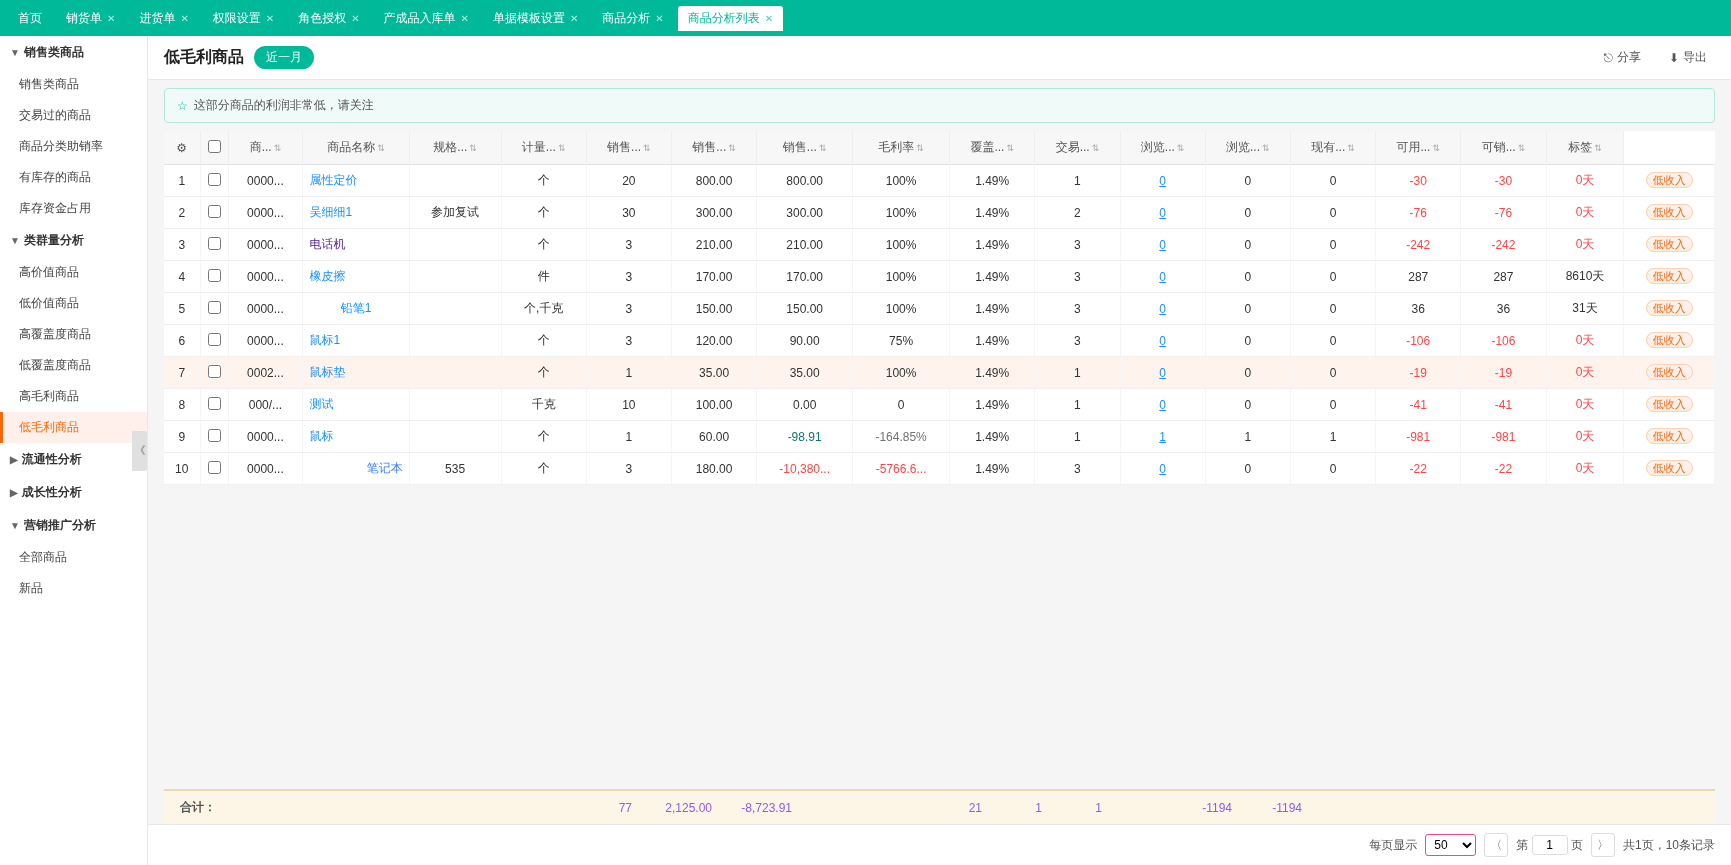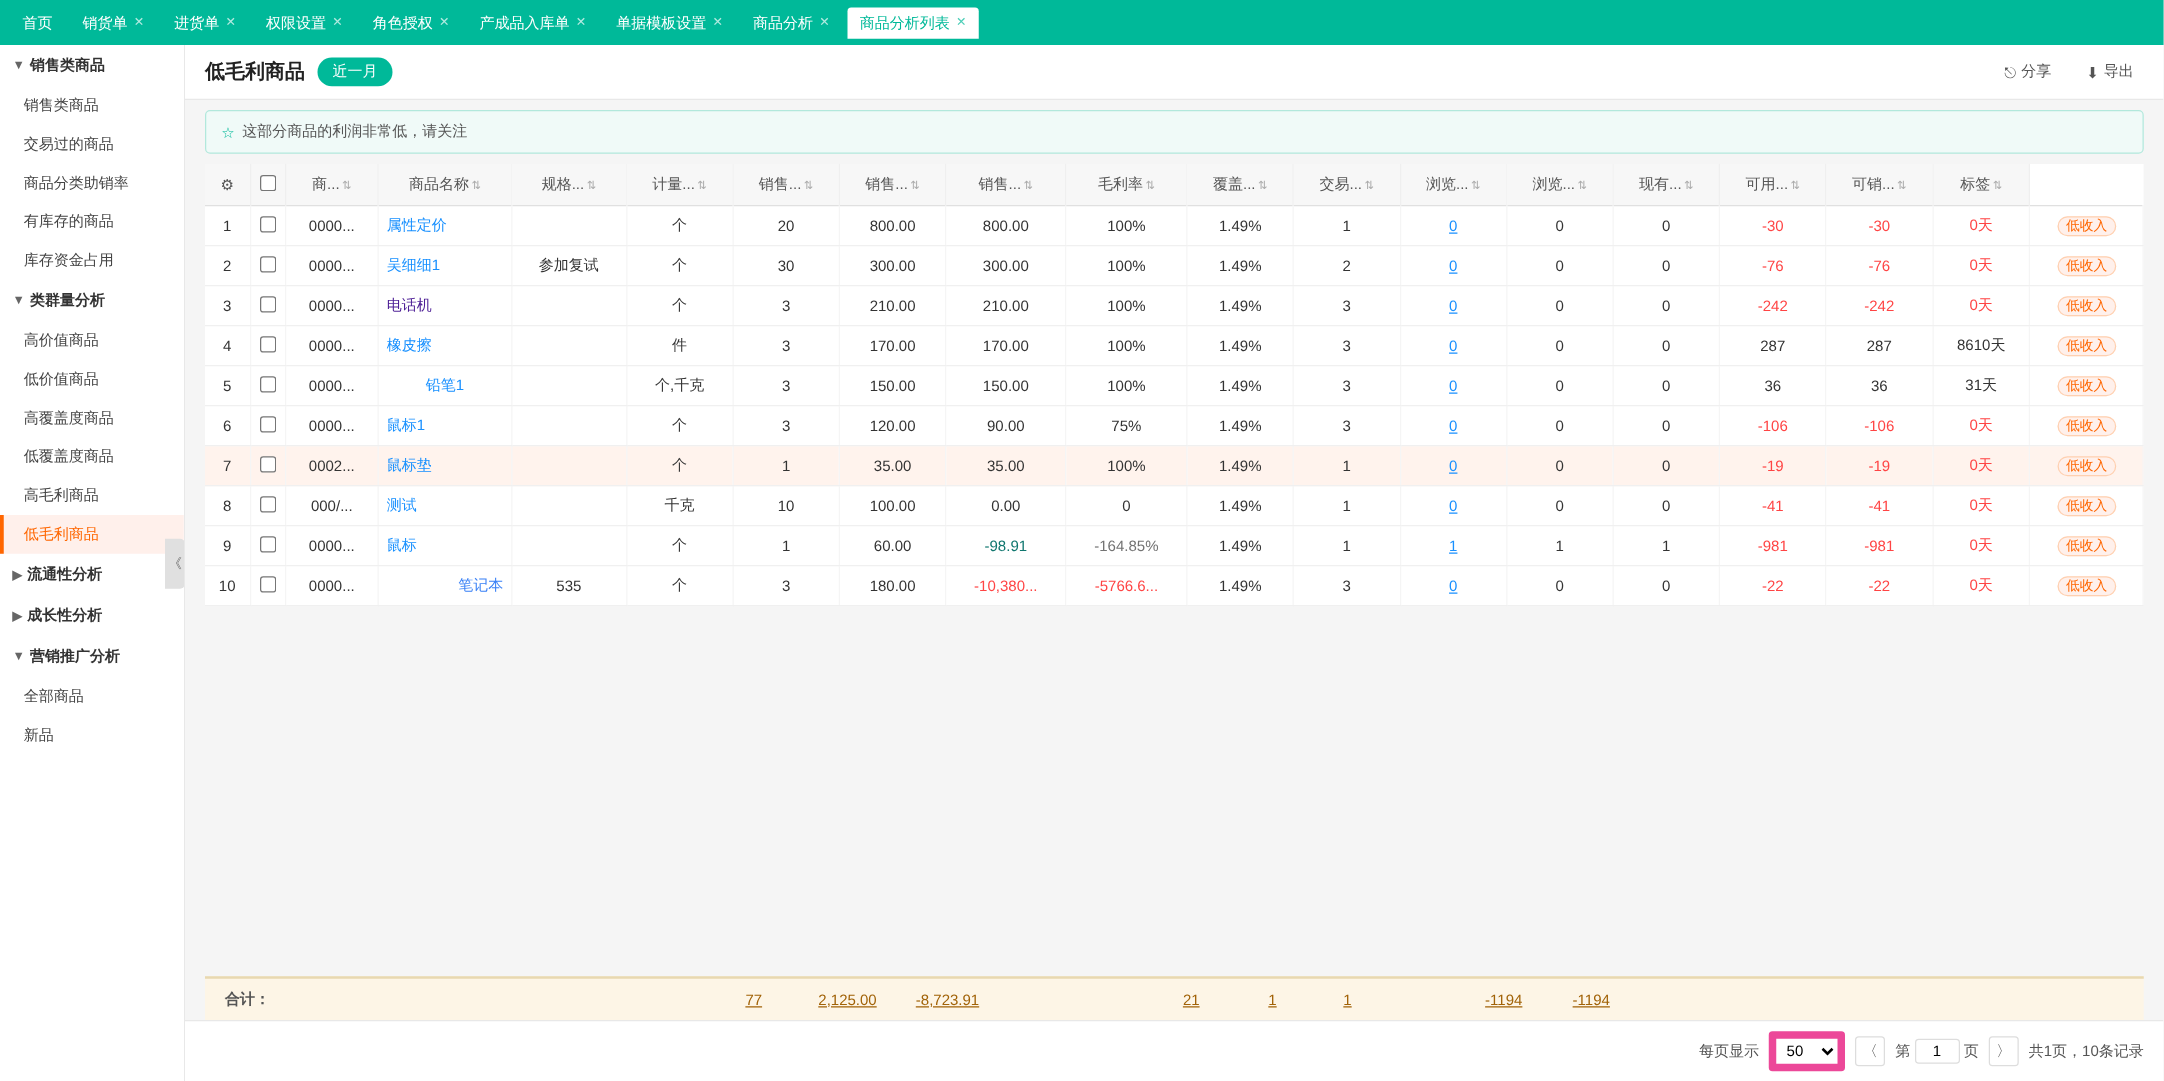--- a/index.html
+++ b/index.html
@@ -191,39 +191,38 @@
       gap: 16px;
       margin: 0 16px;
     }
     .footer-label { color: #555; font-weight: bold; min-width: 40px; }
     .footer-values {
       display: flex;
       gap: 0;
       flex: 1;
     }
     .footer-cell {
-      text-align: center;
+      text-align: right;
       padding: 0 6px;
-      color: #a16207;
-      text-decoration: underline;
+      color: #8b5cf6;
     }
 
     
     .pagination-bar {
       display: flex;
       align-items: center;
       justify-content: flex-end;
       padding: 8px 16px;
       background: #fff;
       border-top: 1px solid #e8e8e8;
       gap: 8px;
       color: #555;
     }
     .page-size-select {
-      border: 6px solid #ec4899;
+      border: 1px solid #ec4899;
       padding: 2px 4px;
       border-radius: 3px;
       background: #fff;
     }
     .page-btn {
       width: 24px;
       height: 24px;
       border: 1px solid #ddd;
       border-radius: 3px;
       display: flex;

